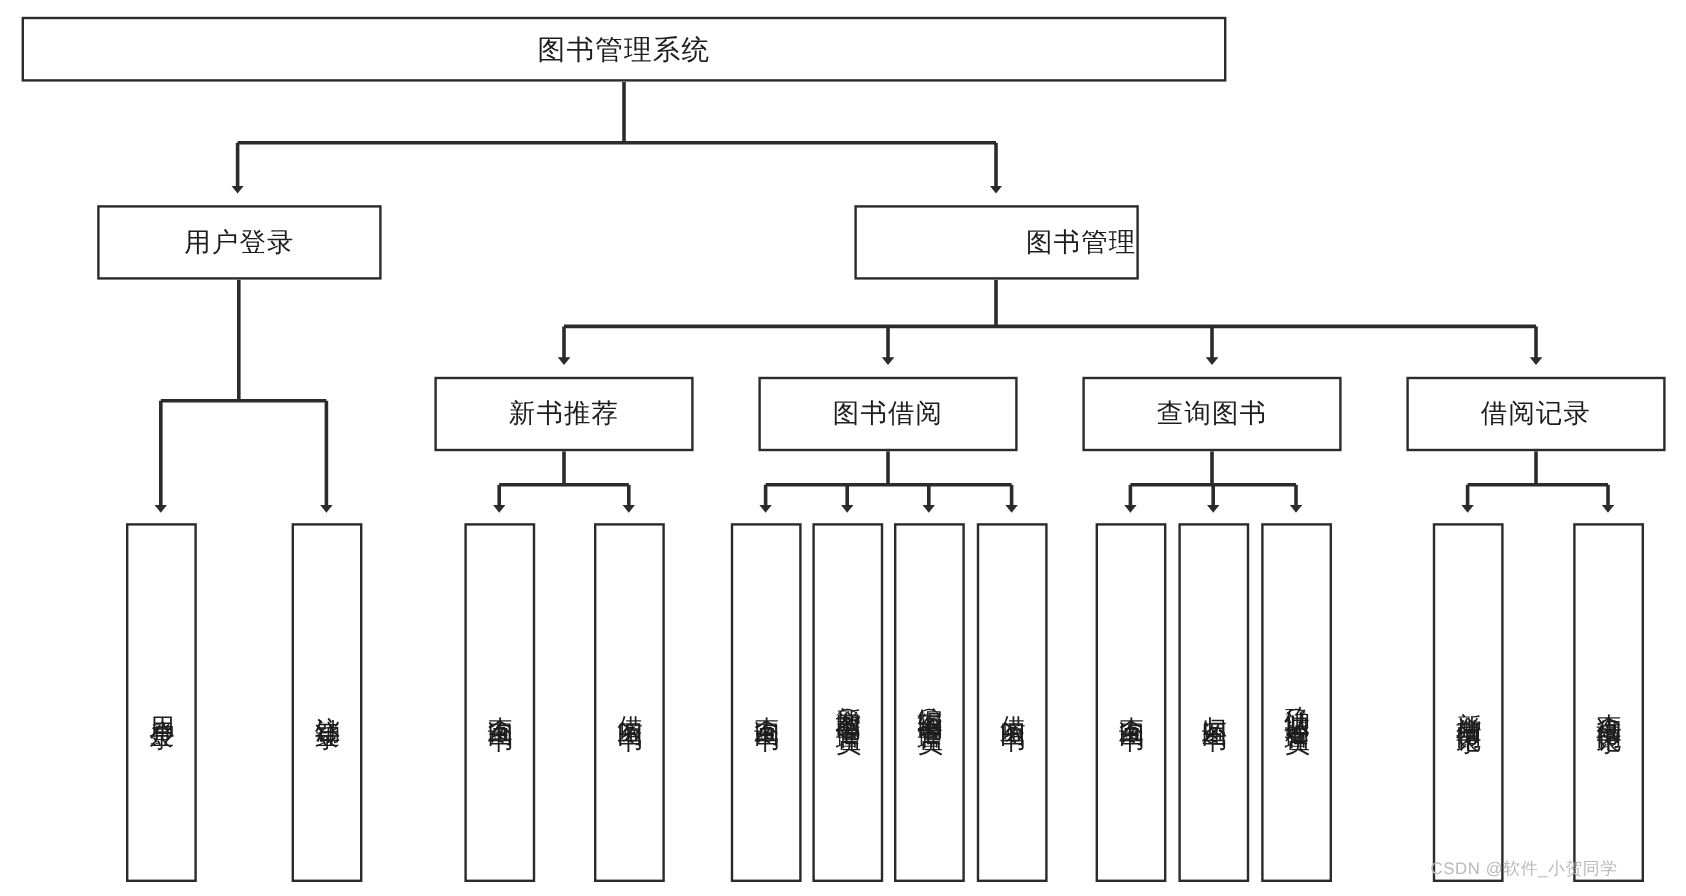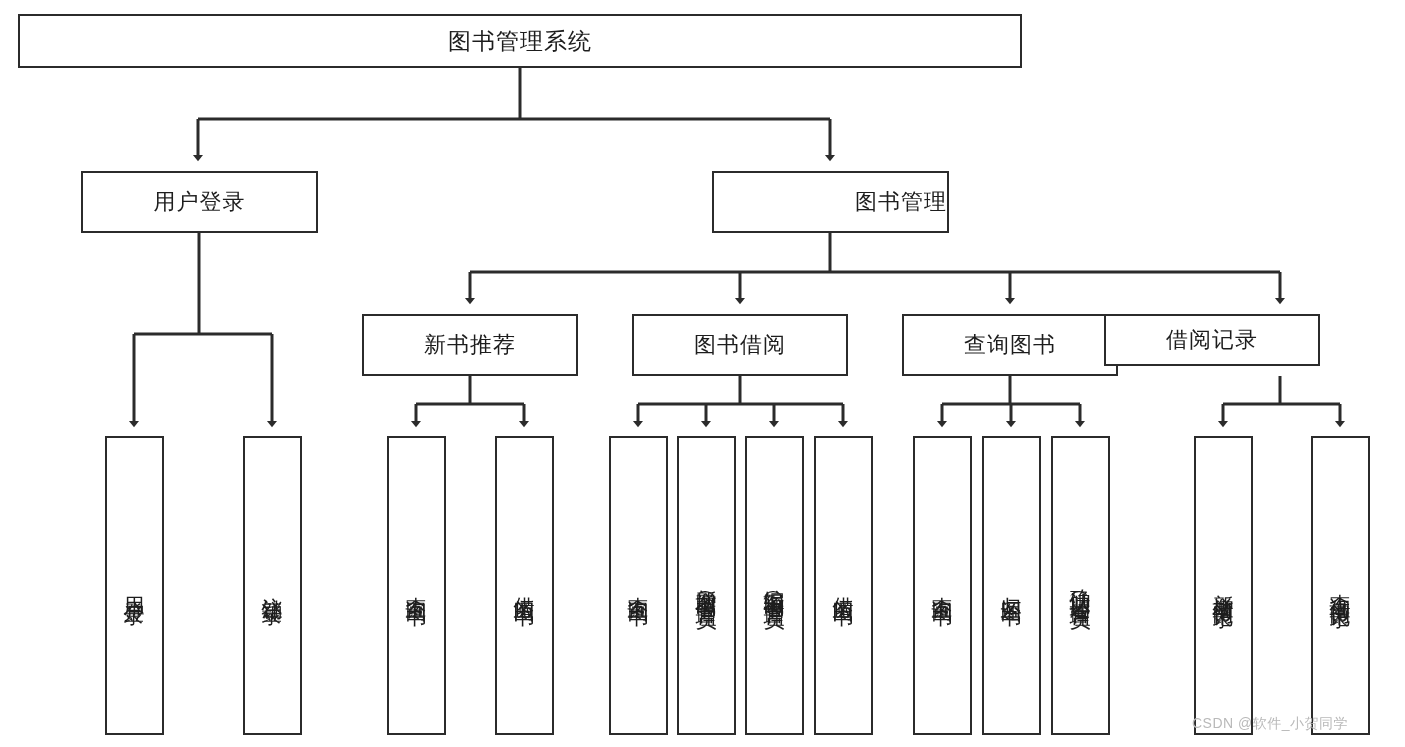--- a/index.html
+++ b/index.html
@@ -127,21 +127,21 @@
 
   <div class="node" style="left:632px; top:314px; width:216px; height:62px;">
     <span class="node-h">图书借阅</span>
   </div>
   <div class="node" style="left:362px; top:314px; width:216px; height:62px;">
     <span class="node-h">新书推荐</span>
   </div>
   <div class="node" style="left:902px; top:314px; width:216px; height:62px;">
     <span class="node-h">查询图书</span>
   </div>
-  <div class="node" style="left:1104px; top:314px; width:216px; height:52px;">
+  <div class="node" style="left:1172px; top:314px; width:216px; height:62px;">
     <span class="node-h">借阅记录</span>
   </div>
 
   <div class="node" style="left:105px; top:436px; width:59px; height:299px;">
     <span class="leaf">用户登录</span>
   </div>
   <div class="node" style="left:243px; top:436px; width:59px; height:299px;">
     <span class="leaf">注销登录</span>
   </div>
 

